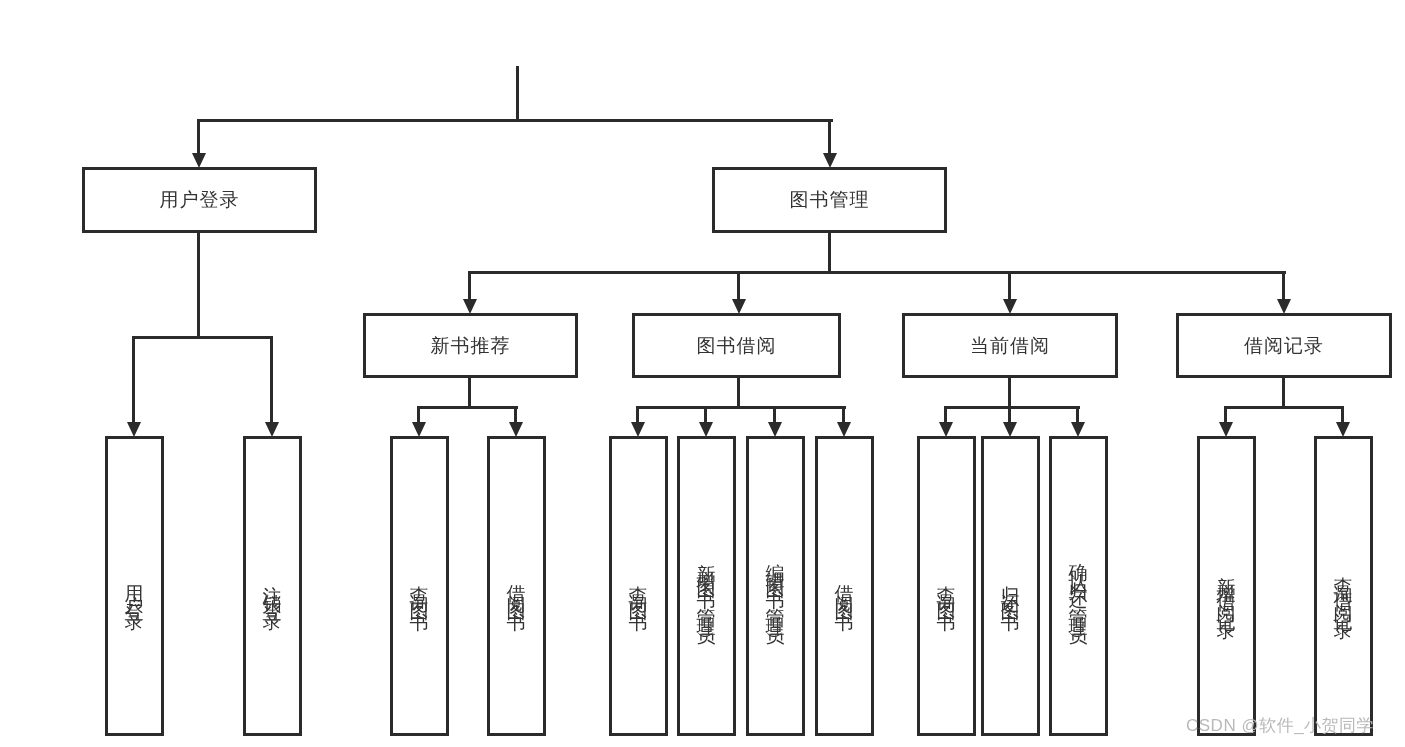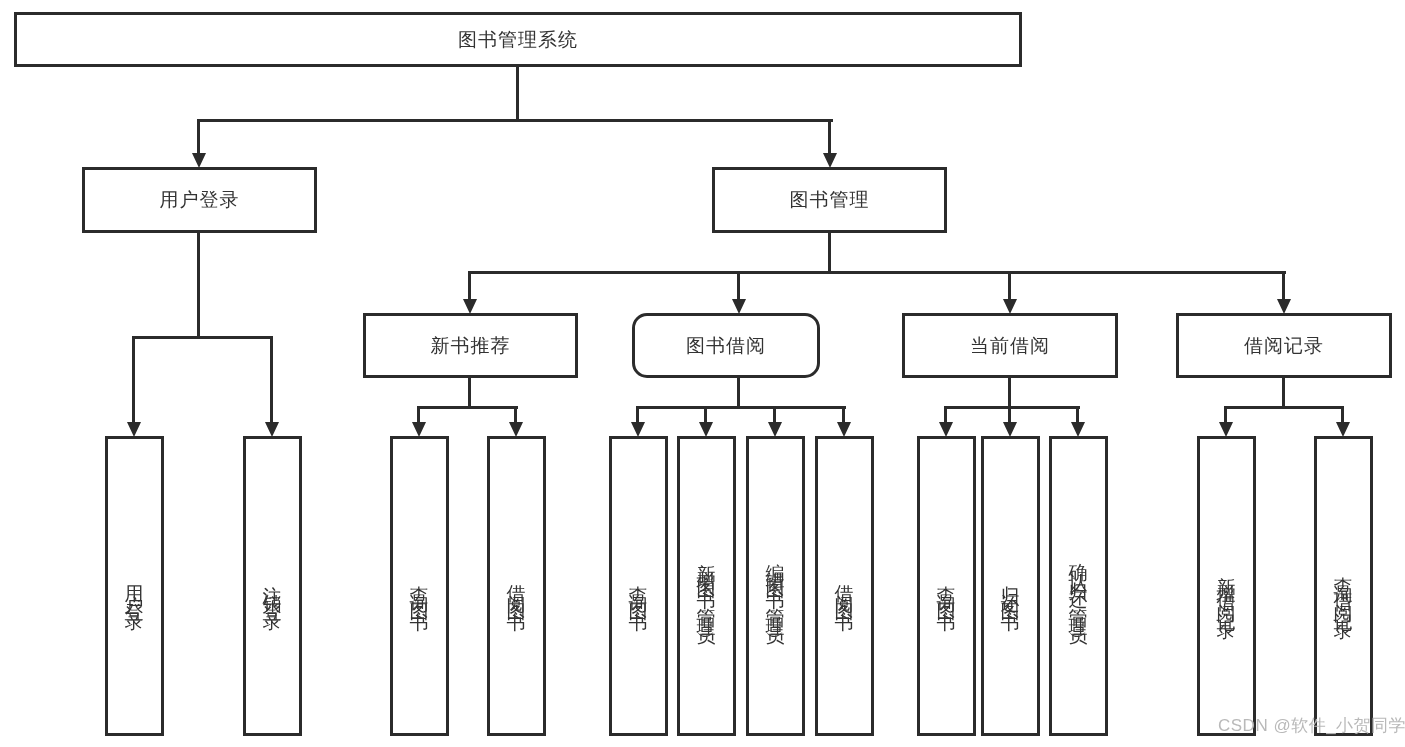--- a/index.html
+++ b/index.html
@@ -44,35 +44,33 @@
     border-top:15px solid #2b2b2b;
   }
   .watermark{
     position:absolute;
     left:1186px;top:714px;
     font-size:17px;
     color:#b9b9b9;
     letter-spacing:0.5px;
     white-space:nowrap;
     z-index:5;
-    margin-left:32px;
   }
 </style>
 </head>
 <body>
 
 <div class="stage">
 
-  <div class="bx" style="left:14px;top:12px;width:1008px;height:55px;">图书管理系统</div>
 
   <div class="bx" style="left:82px;top:167px;width:235px;height:66px;">用户登录</div>
   <div class="bx" style="left:363px;top:313px;width:215px;height:65px;">新书推荐</div>
 
   <div class="bx" style="left:712px;top:167px;width:235px;height:66px;">图书管理</div>
-  <div class="bx" style="left:632px;top:313px;width:188px;height:65px;border-radius:15px;">图书借阅</div>
+  <div class="bx" style="left:632px;top:313px;width:209px;height:65px;">图书借阅</div>
   <div class="bx" style="left:1176px;top:313px;width:216px;height:65px;">借阅记录</div>
   <div class="bx" style="left:902px;top:313px;width:216px;height:65px;">当前借阅</div>
 
   <div class="bx vx" style="left:105px;top:436px;width:59px;height:300px;">用户登录</div>
   <div class="bx vx" style="left:243px;top:436px;width:59px;height:300px;">注销登录</div>
 
   <div class="bx vx" style="left:390px;top:436px;width:59px;height:300px;">查询图书</div>
   <div class="bx vx" style="left:487px;top:436px;width:59px;height:300px;">借阅图书</div>
 
   <div class="bx vx" style="left:609px;top:436px;width:59px;height:300px;">查询图书</div>

